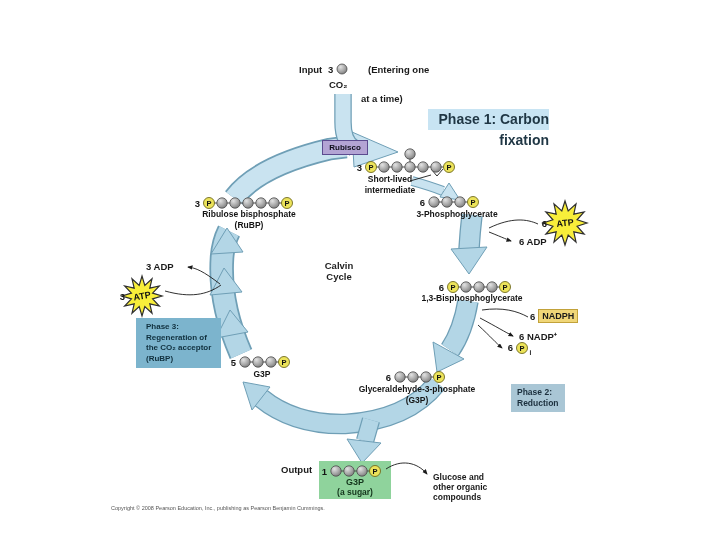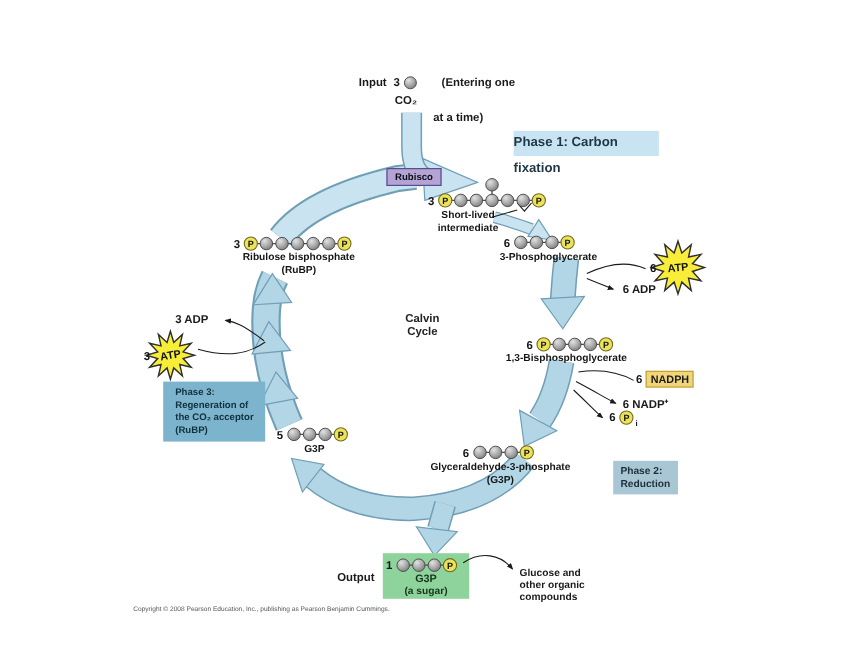--- a/index.html
+++ b/index.html
@@ -4,29 +4,29 @@
 <style>
   html,body{margin:0;padding:0;background:#fff}
   .slide{position:relative;width:720px;height:540px;background:#fff;overflow:hidden;
          font-family:"Liberation Sans",sans-serif}
   .title{position:absolute;top:20px;left:0;width:720px;text-align:center;
          font-size:40px;color:#141414}
   svg.diagram{position:absolute;left:0;top:0;width:720px;height:540px}
 
   .lbl{position:absolute;font-weight:bold;font-size:9.5px;color:#1a1a1a;white-space:nowrap}
   .phase1{position:absolute;left:428px;top:109px;width:121px;height:21px;line-height:21px;
-          text-align:left;font-weight:bold;font-size:11px;color:#1f3644;background:var(--c-phase1_bg)}
+          text-align:right;font-weight:bold;font-size:14px;color:#1f3644;background:var(--c-phase1_bg)}
   .phase2{position:absolute;left:511px;top:384px;padding:3px 6px;font-weight:bold;font-size:8.5px;
           line-height:11px;color:#1b2f3d;background:var(--c-phase2_bg)}
   .phase3{position:absolute;left:136px;top:318px;padding:4px 10px;font-weight:bold;font-size:8px;
           line-height:10.5px;color:#10303e;background:var(--c-phase3_bg)}
   .rubisco{position:absolute;left:322px;top:140px;width:44px;height:13px;line-height:13px;
            text-align:center;font-weight:bold;font-size:8px;color:#0d0d1a;
            background:var(--c-rubisco_bg);border:1px solid #5b4b8f}
-  .center-lbl{position:absolute;left:325px;top:260px;width:54px;text-align:center;
+  .center-lbl{position:absolute;left:312px;top:260px;width:54px;text-align:center;
               font-weight:bold;font-size:9.5px;line-height:11px;color:#222}
   .nadph-wrap{position:absolute;left:530px;top:309px;display:flex;align-items:center;gap:3px;
               font-weight:bold;font-size:9.5px;color:#1a1a1a}
   .nadph-badge{background:var(--c-nadph_bg);border:1px solid #c2a23a;padding:1px 3px;font-size:9px}
   .gbox-lbl{position:absolute;left:319px;width:72px;text-align:center;font-weight:bold;color:#14351c}
   .glucose{position:absolute;left:433px;top:472px;font-weight:bold;font-size:8.5px;
            line-height:10px;color:#1a1a1a}
   .copyright{position:absolute;left:111px;top:505px;font-size:5.5px;color:#555}
 
   
@@ -245,21 +245,21 @@
   </div>
 
   <div class="lbl" style="left:519px;top:236px">6 ADP</div>
   <div class="nadph-wrap">
     <span>6</span>
     <span class="nadph-badge">NADPH</span>
   </div>
   <div class="lbl" style="left:519px;top:330px">6 NADP⁺</div>
   <div class="lbl" style="left:146px;top:261px">3 ADP</div>
 
-  <div class="lbl" style="left:281px;top:476px">Output</div>
+  <div class="lbl" style="left:281px;top:464px">Output</div>
   <div class="gbox-lbl" style="top:477px;font-size:9px">G3P</div>
   <div class="gbox-lbl" style="top:487px;font-size:8.5px">(a sugar)</div>
   <div class="glucose">
     <div>Glucose and</div>
     <div>other organic</div>
     <div>compounds</div>
   </div>
 
   <div class="copyright">Copyright © 2008 Pearson Education, Inc., publishing as Pearson Benjamin Cummings.</div>
 </div>

